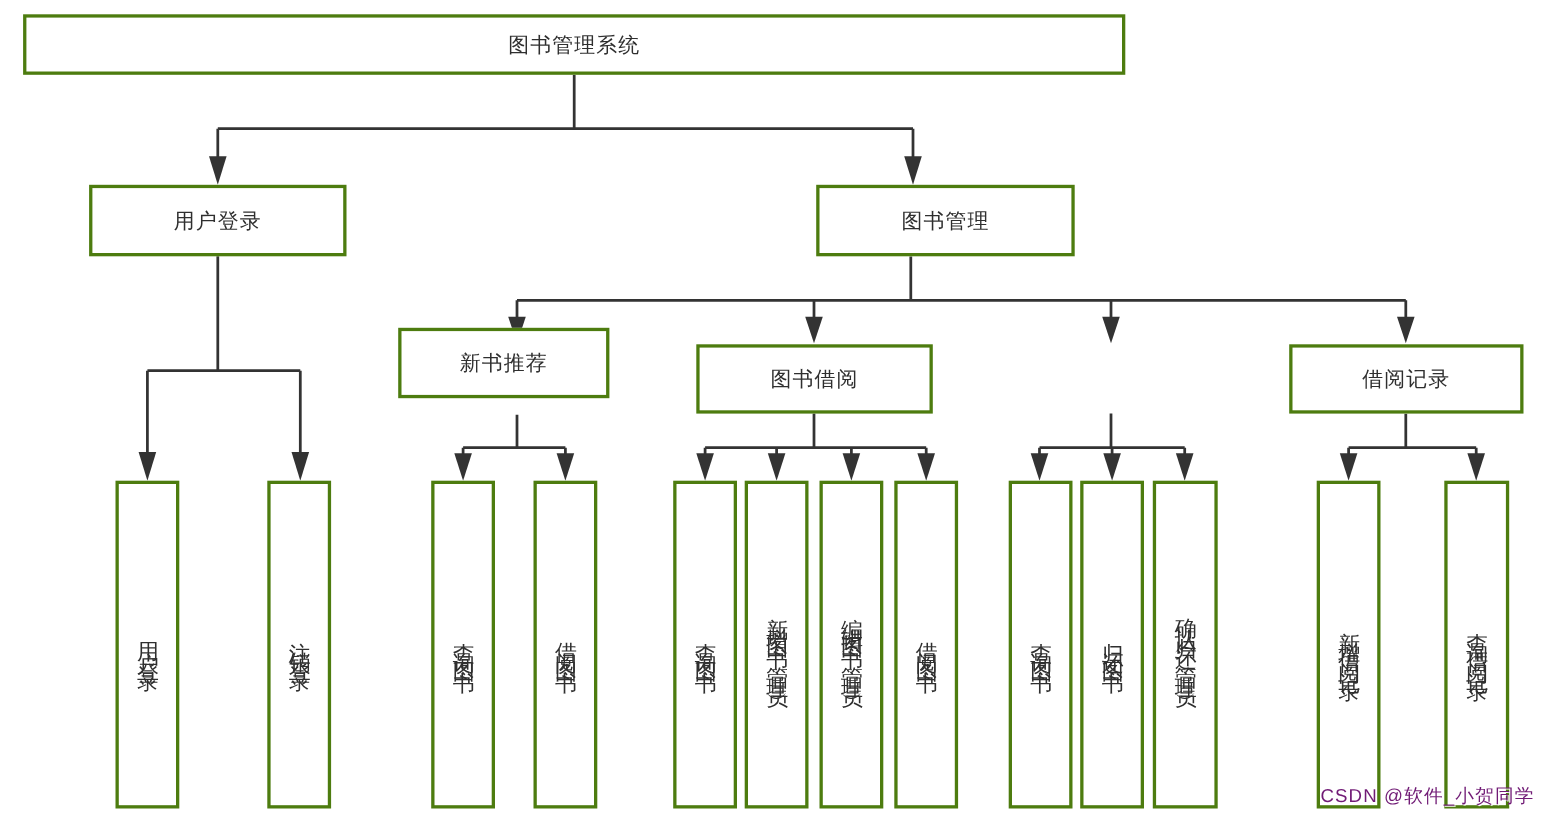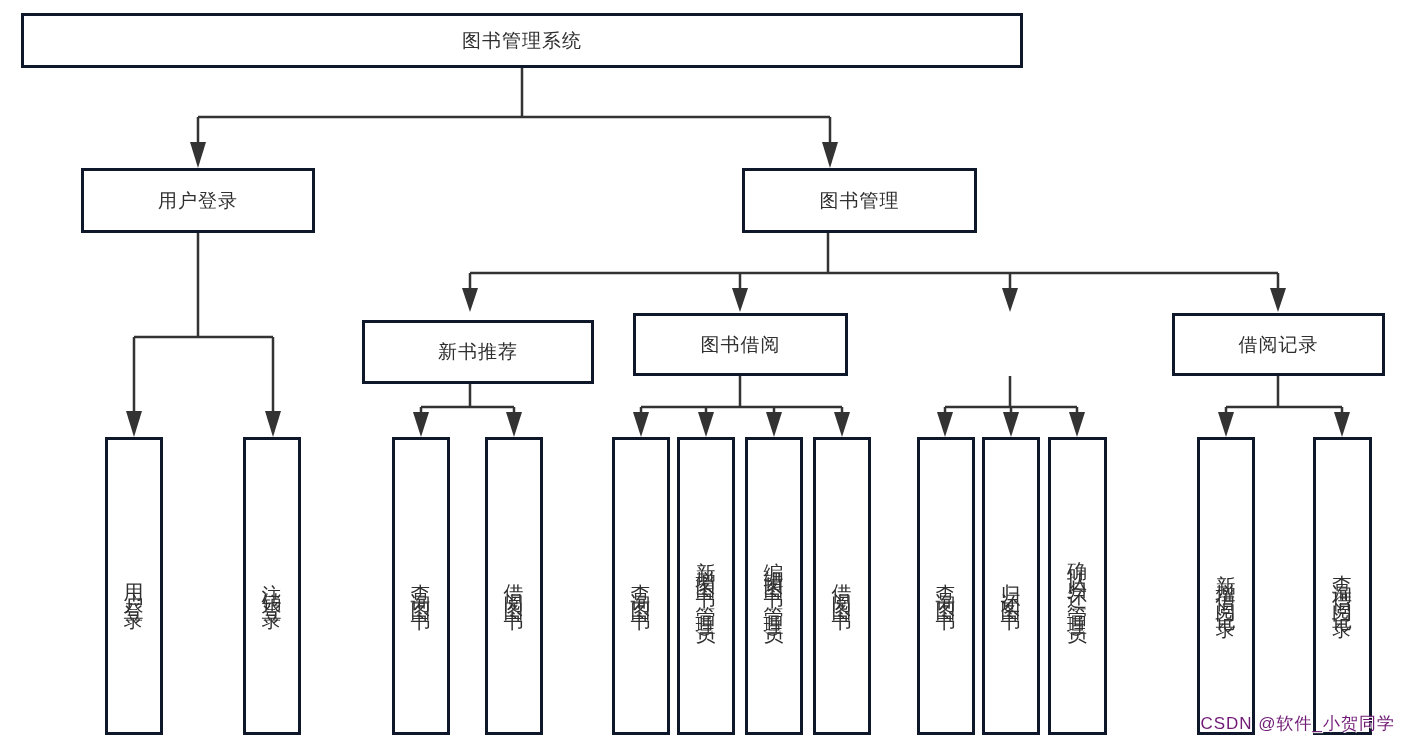--- a/index.html
+++ b/index.html
@@ -18,21 +18,21 @@
   .connectors {
     position: absolute;
     left: 0; top: 0;
     width: 1405px;
     height: 747px;
     z-index: 1;
   }
   .box {
     position: absolute;
     box-sizing: border-box;
-    border: 3px solid #0f172a;
+    border: 3px solid #4d7c0f;
     background: #ffffff;
     display: flex;
     align-items: center;
     justify-content: center;
     z-index: 2;
   }
   .hbox {
     font-size: 19px;
     color: #2f2f2f;
     letter-spacing: 1px;
@@ -121,21 +121,21 @@
     <span>图书管理系统</span>
   </div>
 
   <div class="box hbox" style="left:81px; top:168px; width:234px; height:65px;">
     <span>用户登录</span>
   </div>
   <div class="box hbox" style="left:742px; top:168px; width:235px; height:65px;">
     <span>图书管理</span>
   </div>
 
-  <div class="box hbox" style="left:362px; top:320px; width:232px; height:64px;">
+  <div class="box hbox" style="left:362px; top:298px; width:192px; height:64px;">
     <span>新书推荐</span>
   </div>
   <div class="box hbox" style="left:633px; top:313px; width:215px; height:63px;">
     <span>图书借阅</span>
   </div>
   <div class="box hbox" style="left:1172px; top:313px; width:213px; height:63px;align-items:center;">
     <span>借阅记录</span>
   </div>
 
   <div class="box leaf" style="left:105px;">

